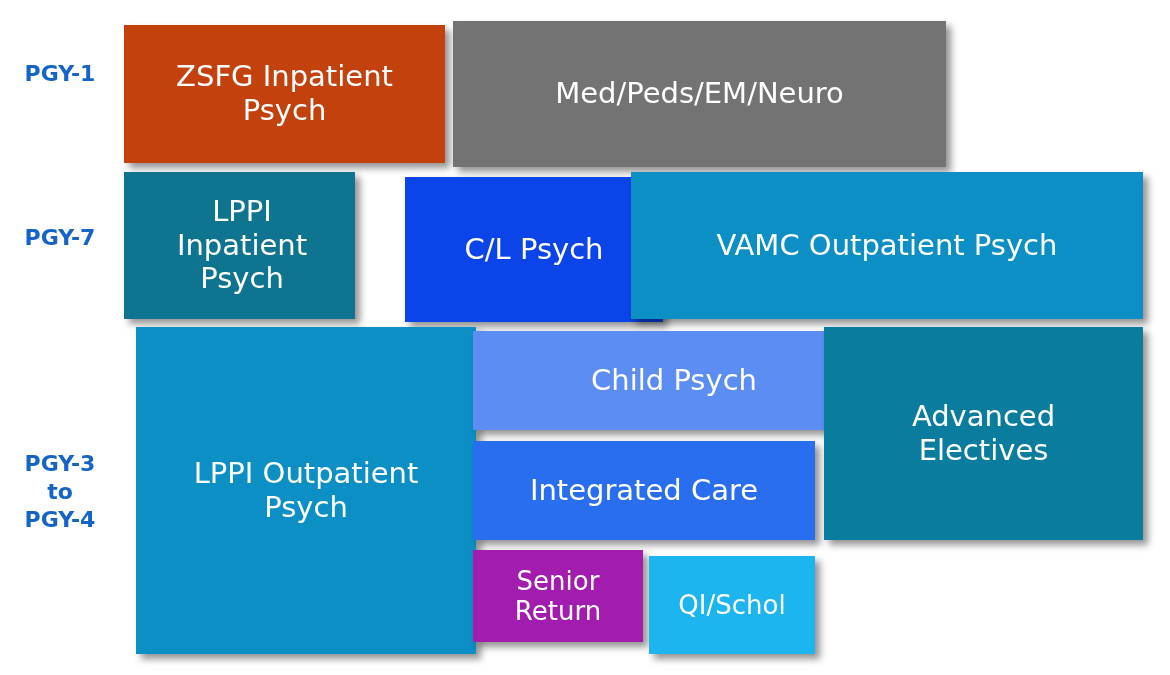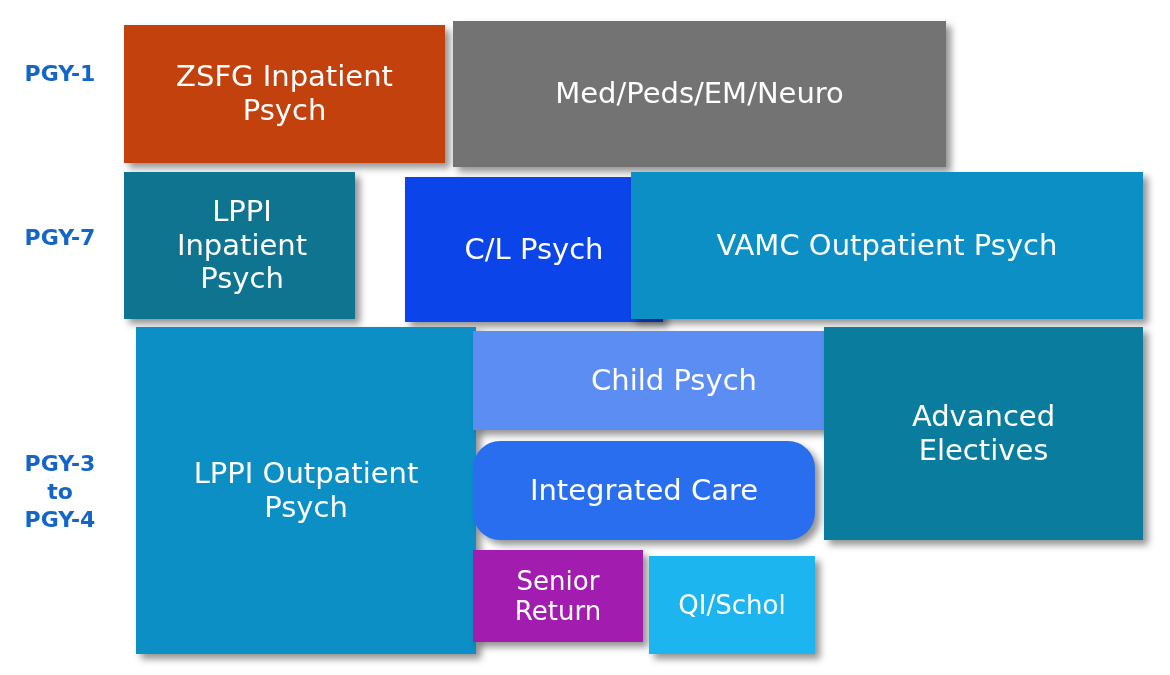--- a/index.html
+++ b/index.html
@@ -68,19 +68,19 @@
 Inpatient
 Psych</div>
     <div class="block" style="left: 364px; top: 177px; width: 258px; height: 145px; background: rgb(11, 68, 232); margin-left: 41px;">C/L Psych</div>
     <div class="block" style="left: 631px; top: 172px; width: 512px; height: 147px; background: rgb(11, 143, 196);">VAMC Outpatient Psych</div>
     <div class="row-label" style="top: 450px; white-space: pre-line;">PGY-3
 to
 PGY-4</div>
     <div class="block" style="left: 124px; top: 327px; width: 340px; height: 327px; background: rgb(11, 143, 196); margin-left: 12px;">LPPI Outpatient
 Psych</div>
     <div class="block" style="left: 473px; top: 331px; width: 402px; height: 99px; background: rgb(91, 141, 242);">Child Psych</div>
-    <div class="block" style="left: 473px; top: 441px; width: 342px; height: 99px; background: rgb(42, 110, 240); border-radius: 27px;">Integrated Care</div>
+    <div class="block" style="left: 473px; top: 441px; width: 342px; height: 99px; background: rgb(42, 110, 240);">Integrated Care</div>
     <div class="block sm" style="left: 473px; top: 550px; width: 170px; height: 92px; background: #a21caf;">Senior
 Return</div>
     <div class="block" style="left: 824px; top: 327px; width: 319px; height: 213px; background: rgb(10, 125, 158);">Advanced
 Electives</div>
     <div class="block sm" style="left: 649px; top: 556px; width: 166px; height: 98px; background: rgb(28, 181, 240);">QI/Schol</div>
   </div>
 
 </body></html>

